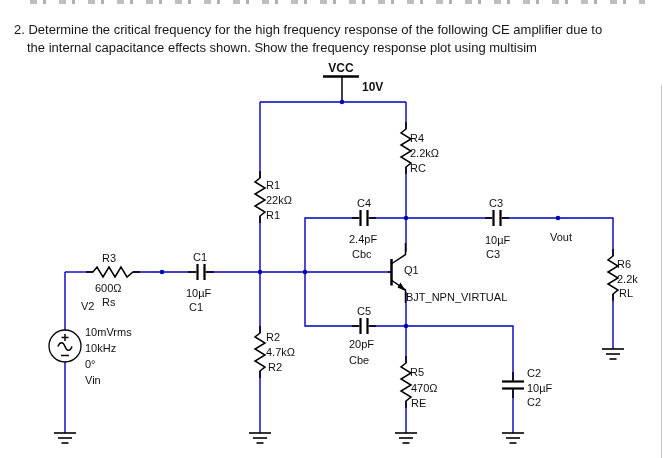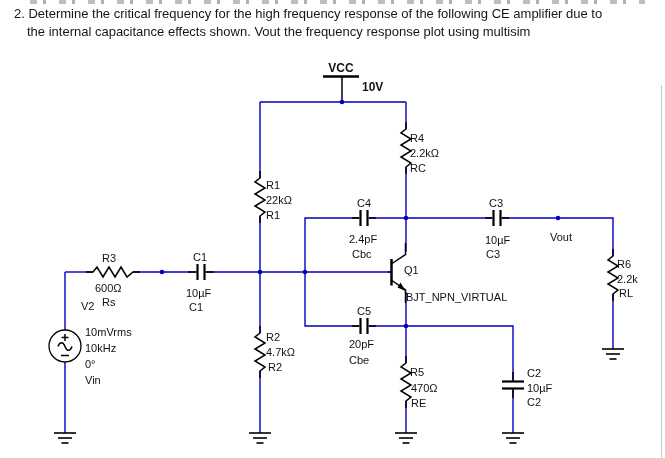--- a/index.html
+++ b/index.html
@@ -3,21 +3,21 @@
 <meta charset="utf-8">
 <style>
   html,body{margin:0;padding:0;}
   body{
     width:665px;height:458px;position:relative;overflow:hidden;
     background:#ffffff;
     font-family:"Liberation Sans", sans-serif;
     color:#1a1a1a;
   }
   .title-block{
-    position:absolute;left:14px;top:5px;width:645px;
+    position:absolute;left:14px;top:21px;width:645px;
     font-size:13px;line-height:18px;color:#161616;
   }
   .title-line{white-space:nowrap;}
   .title-line2{margin-left:13px;}
   .edge-artifact{
     position:absolute;top:0;left:30px;width:615px;height:4px;
     background:repeating-linear-gradient(90deg,#8a8a8a 0 7px,transparent 7px 13px,#6f6f6f 13px 16px,transparent 16px 29px);
     opacity:.55;
   }
   svg{position:absolute;left:0;top:0;}
@@ -31,21 +31,21 @@
   text.b{font-weight:700;font-size:12px;}
   .panel-edge{stroke:#c9c9c9;stroke-width:1;}
 </style>
 </head>
 <body>
 
 <div class="edge-artifact"></div>
 
 <div class="title-block">
   <div class="title-line">2. Determine the critical frequency for the high frequency response of the following CE amplifier due to</div>
-  <div class="title-line title-line2">the internal capacitance effects shown. Vout the frequency response plot using multisim</div>
+  <div class="title-line title-line2">the internal capacitance effects shown. Show the frequency response plot using multisim</div>
 </div>
 
 <svg width="665" height="458" viewBox="0 0 665 458">
 
   <line class="panel-edge" x1="661.5" y1="85" x2="661.5" y2="458"></line>
 
   <g>
     <polyline class="wire" points="260,102 406,102"></polyline>
     <polyline class="wire" points="260,102 260,178"></polyline>
     <polyline class="wire" points="260,216 260,272"></polyline>

